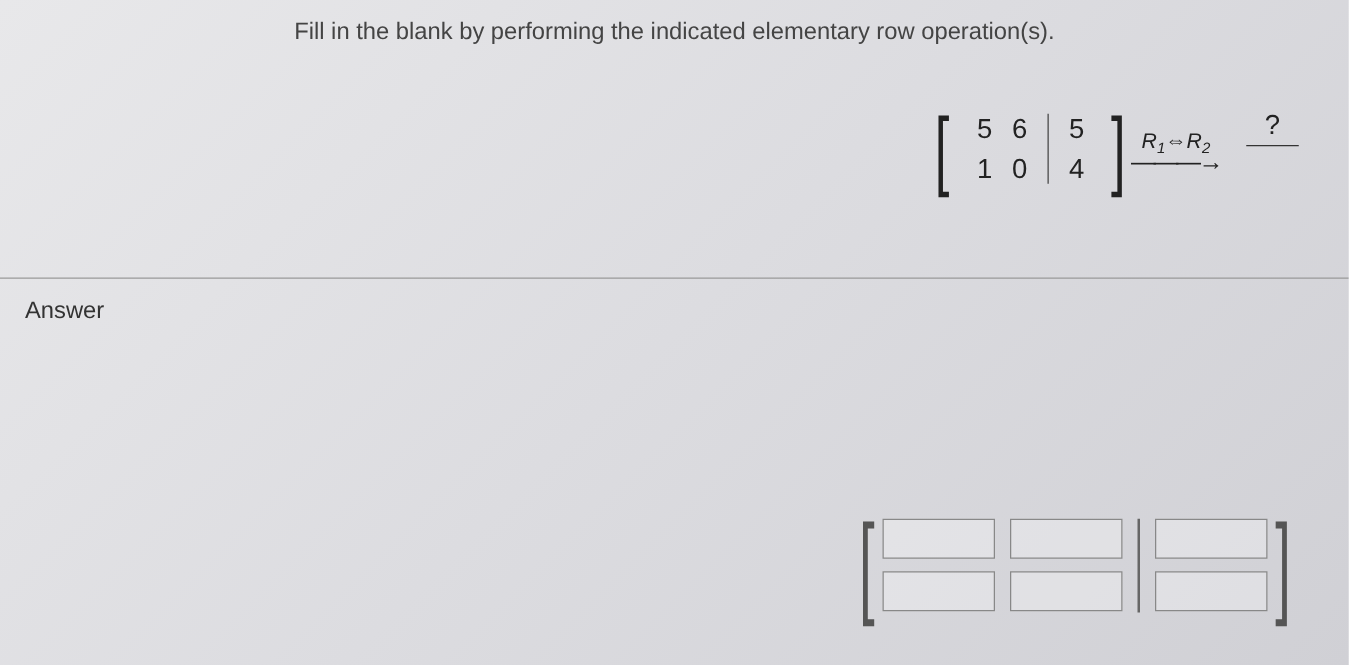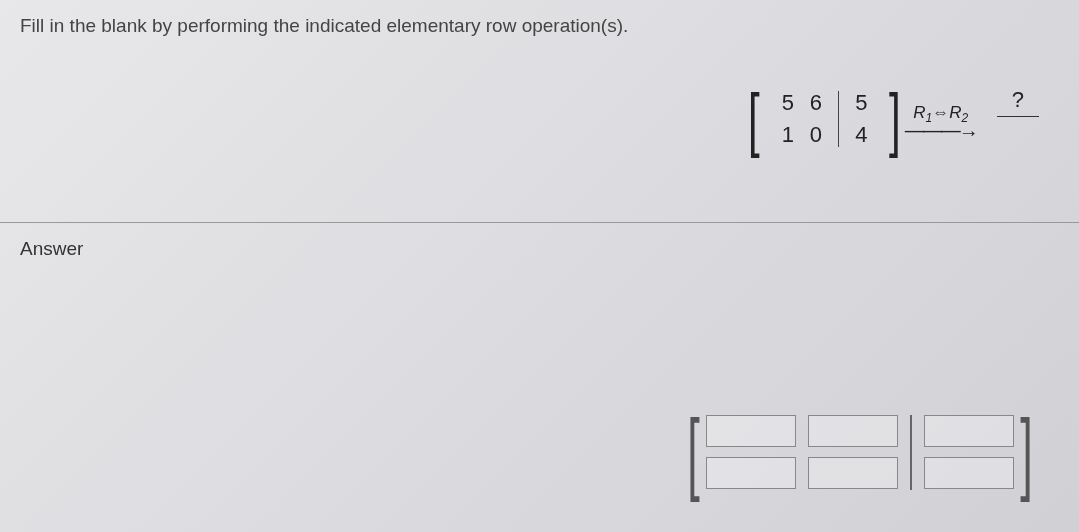--- a/index.html
+++ b/index.html
@@ -12,20 +12,21 @@
       background: linear-gradient(135deg, #e8e8ea 0%, #dcdce0 50%, #d0d0d5 100%);
       width: 1079px;
       height: 532px;
       position: relative;
       color: #333;
     }
     .instruction {
       padding: 15px 20px;
       font-size: 19px;
       color: #444;
+      text-align: center;
     }
     .problem-area {
       position: relative;
       height: 120px;
     }
     .matrix-eq {
       position: absolute;
       right: 40px;
       top: 30px;
       display: flex;

